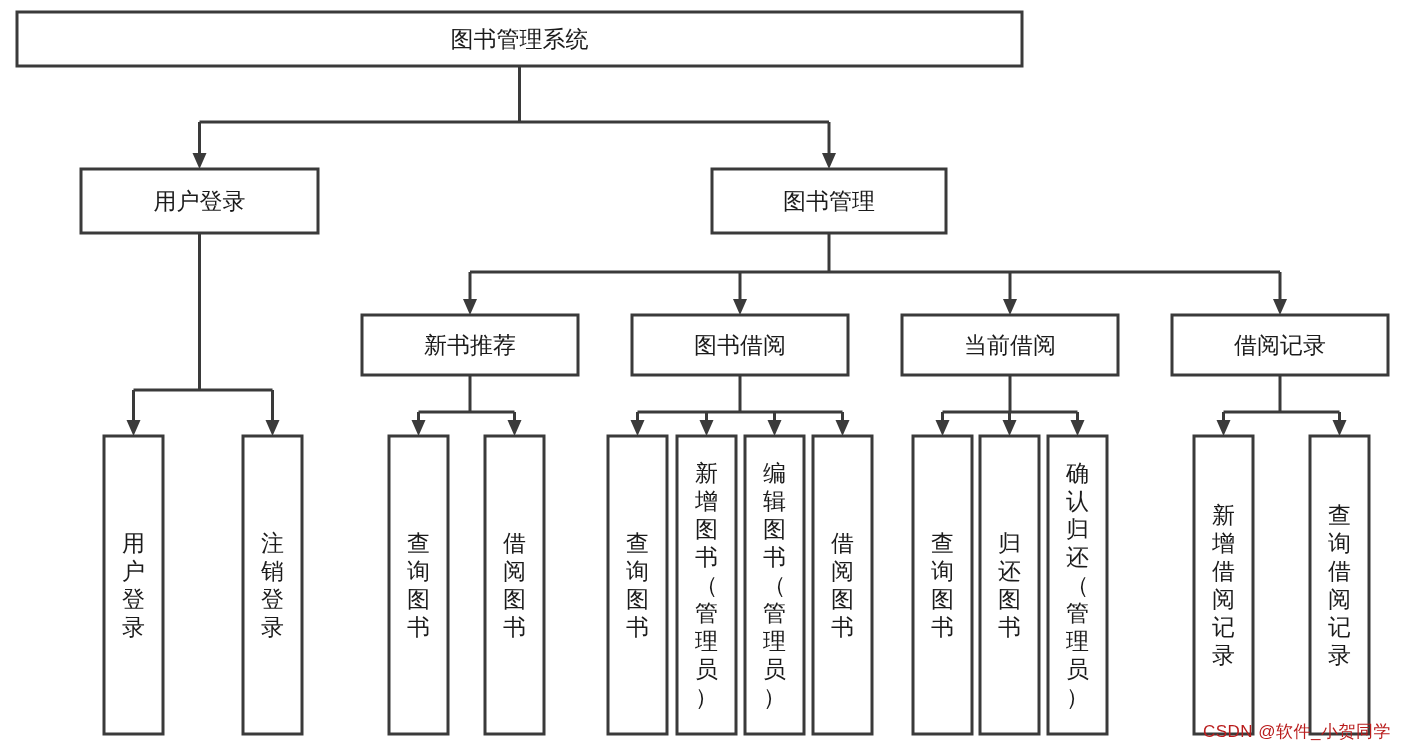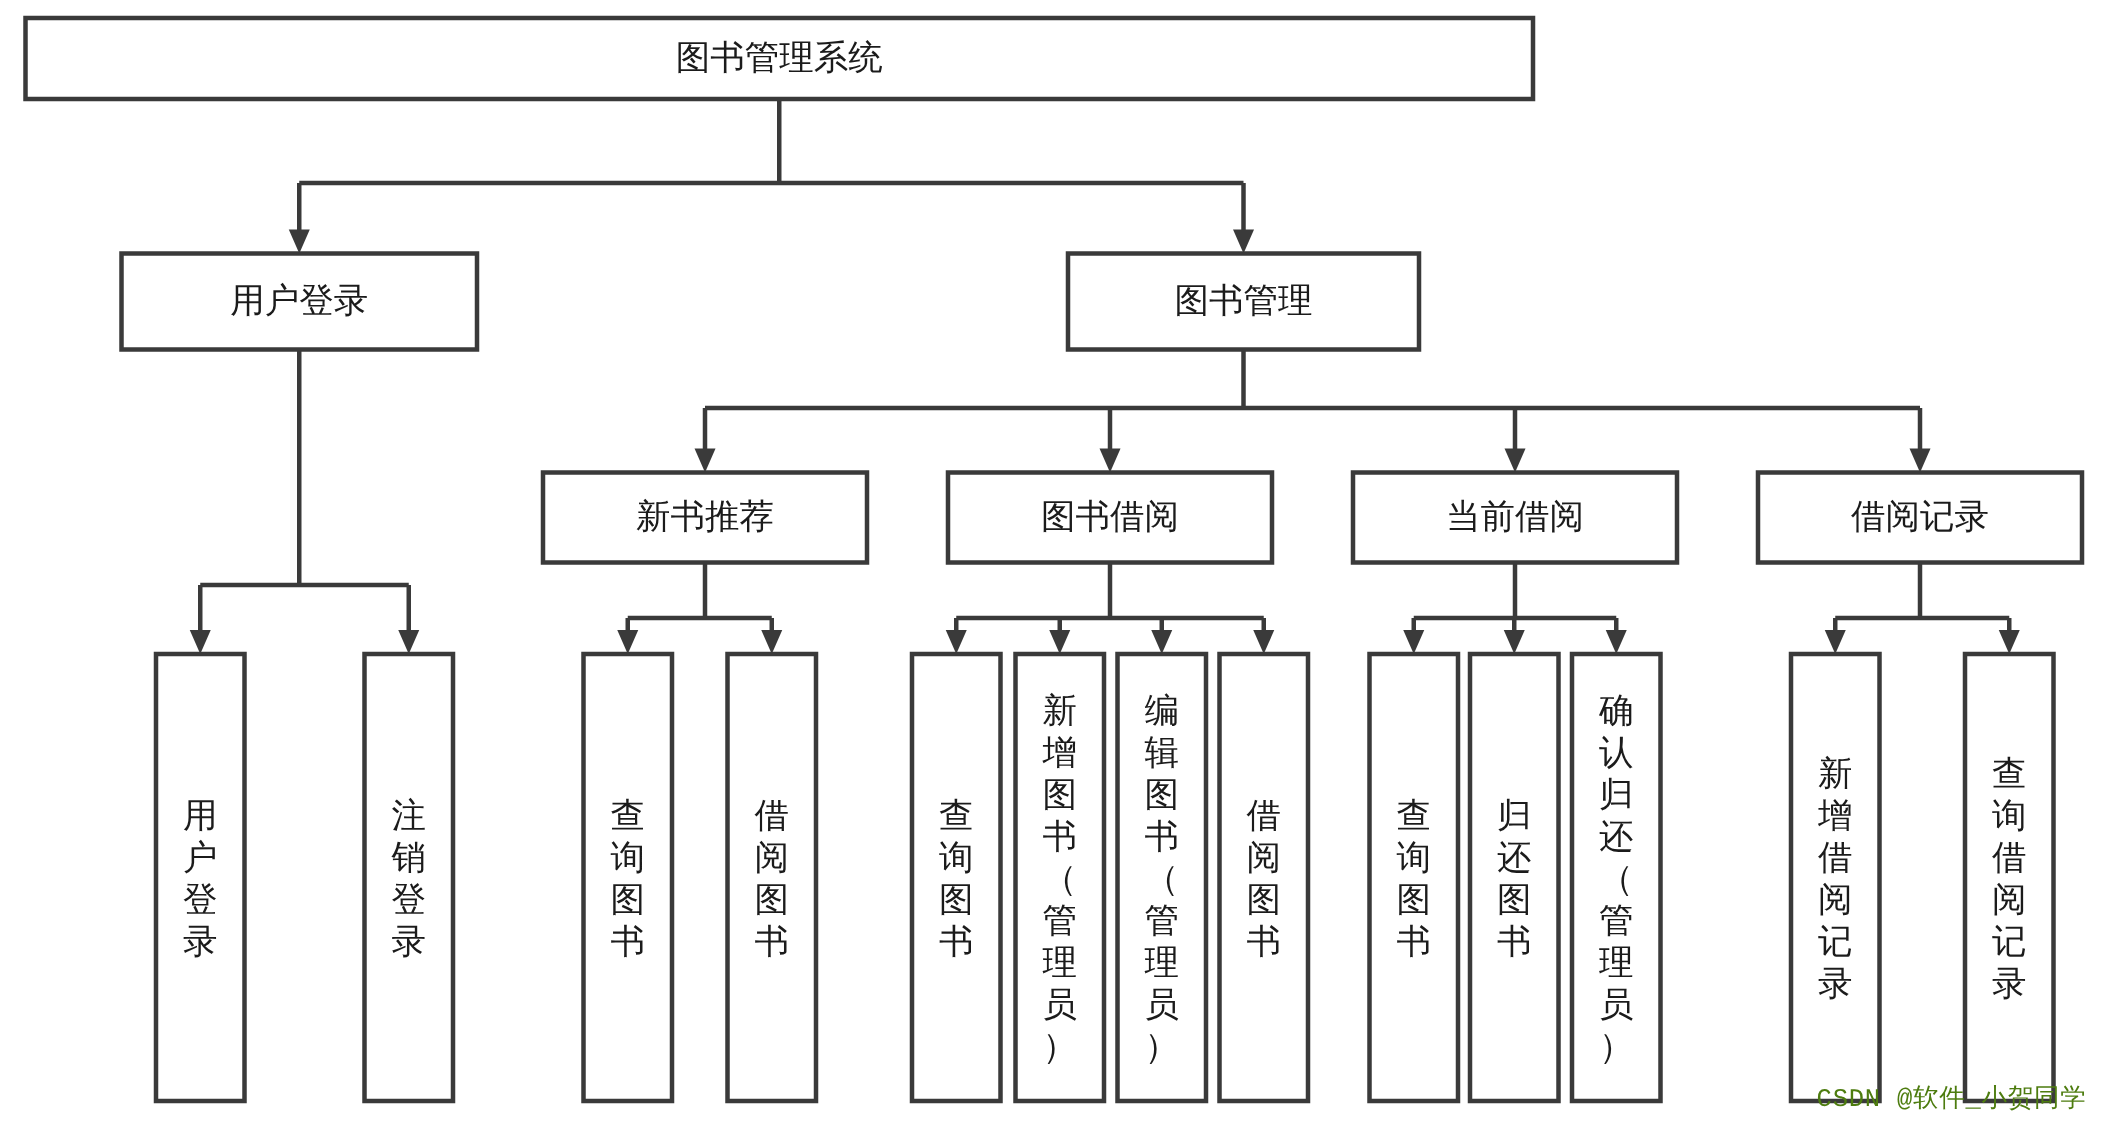--- a/index.html
+++ b/index.html
@@ -54,23 +54,23 @@
     font-family: "DejaVu Sans", "Liberation Sans", sans-serif;
     font-size: 23px;
     fill: #1b1b1b;
     text-anchor: middle;
     white-space: pre;
   }
   .watermark-text {
     position: absolute;
     right: 14px;
     bottom: 4px;
-    font-family: Liberation Mono, monospace;
+    font-family: Liberation Sans, sans-serif;
     font-size: 17px;
-    color: #4d7c0f;
+    color: #b91c1c;
     letter-spacing: 0.5px;
     user-select: none;
     pointer-events: none;
     margin-left: 12px;
   }
 </style>
 </head>
 <body>
 
 <div id="diagram-root">

